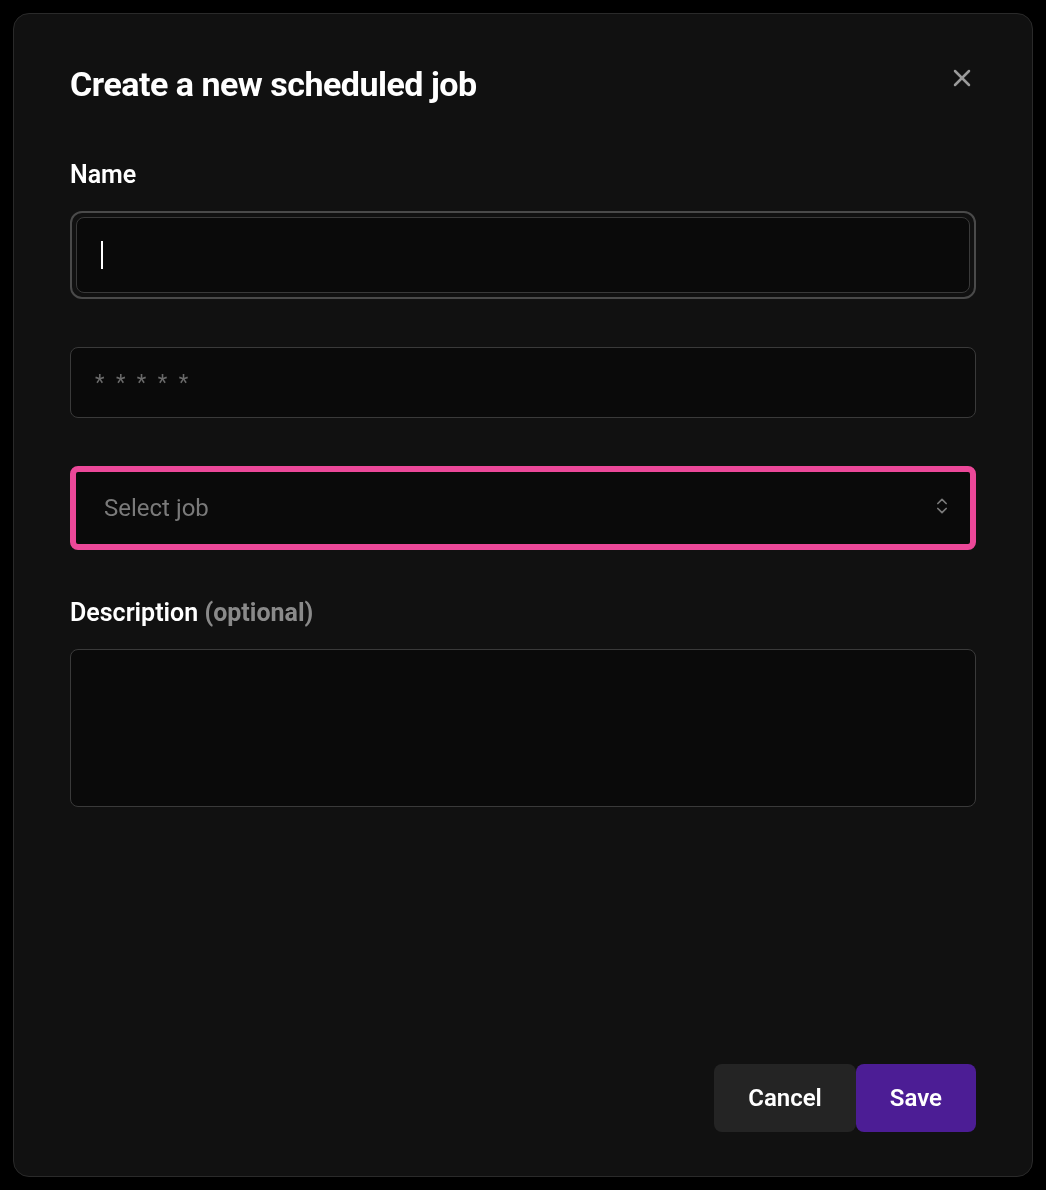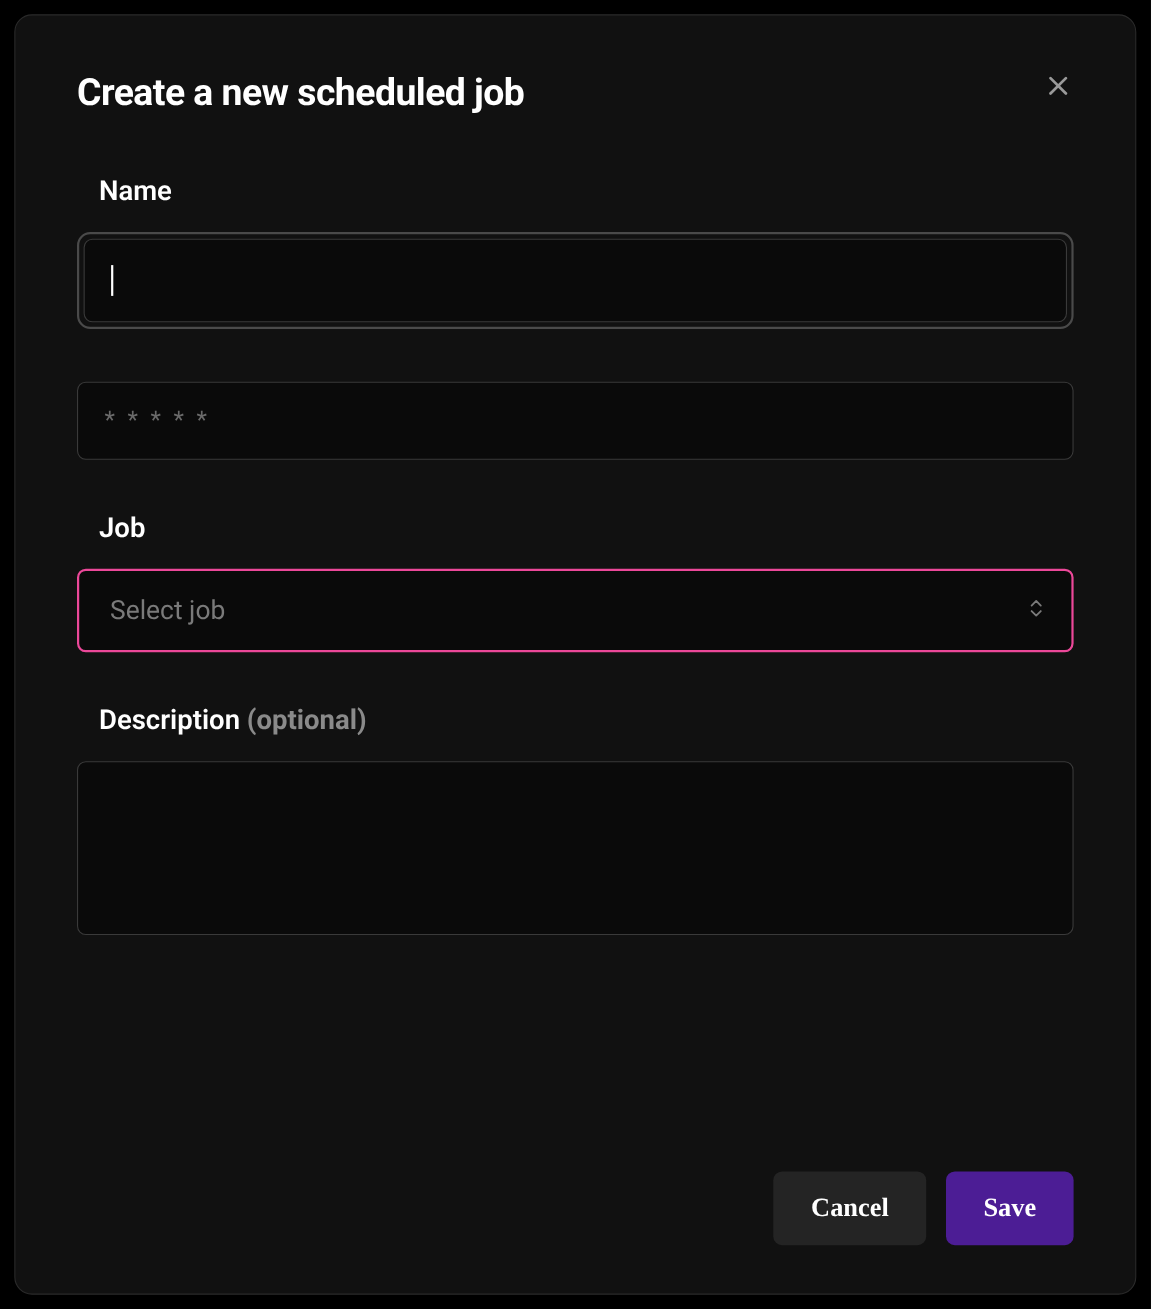--- a/index.html
+++ b/index.html
@@ -57,21 +57,20 @@
     }
     .form-group {
       margin-bottom: 48px;
     }
     .form-label {
       color: #ffffff;
       font-size: 25px;
       font-weight: 600;
       display: block;
       margin-bottom: 22px;
-      margin-left: 20px;
     }
     .optional-tag {
       color: #8a8a8a;
       font-weight: 700;
     }
     .focus-ring {
       border: 2px solid #4a4a4a;
       border-radius: 12px;
       padding: 4px;
     }
@@ -103,21 +102,21 @@
       text-decoration: none;
       cursor: pointer;
     }
     .select-wrapper {
       position: relative;
       width: 100%;
     }
     .select-input {
       width: 100%;
       background: #0a0a0a;
-      border: 2px solid #ec4899;
+      border: 6px solid #ec4899;
       border-radius: 8px;
       color: #7a7a7a;
       font-size: 24px;
       padding: 22px 28px;
       outline: none;
       cursor: pointer;
       appearance: none;
       font-family: inherit;
       text-align: left;
     }
@@ -142,23 +141,21 @@
       font-size: 22px;
       padding: 22px 24px;
       outline: none;
       resize: none;
       height: 158px;
       font-family: inherit;
     }
     .modal-footer {
       display: flex;
       justify-content: flex-end;
-      gap: 18px;
       margin-top: auto;
-      font-family: Liberation Serif, serif;
     }
     .btn {
       border: none;
       border-radius: 8px;
       font-size: 24px;
       font-weight: 600;
       padding: 20px 34px;
       cursor: pointer;
       font-family: inherit;
     }
@@ -215,21 +212,20 @@
         <span class="cursor-blink"></span>
       </div>
     </div>
   </div>
 
   <div class="form-group">
     <input type="text" class="text-input schedule-input" placeholder="* * * * *" style="">
   </div>
 
   <div class="form-group">
-    <label class="form-label">Job</label>
     <div class="select-wrapper">
       <button class="select-input">
         <span>Select job</span>
       </button>
       <span class="select-chevron">
         <svg viewBox="0 0 24 24" fill="none" stroke="currentColor" stroke-width="2" stroke-linecap="round" stroke-linejoin="round">
           <polyline points="7 9 12 4 17 9"></polyline>
           <polyline points="7 15 12 20 17 15"></polyline>
         </svg>
       </span>

